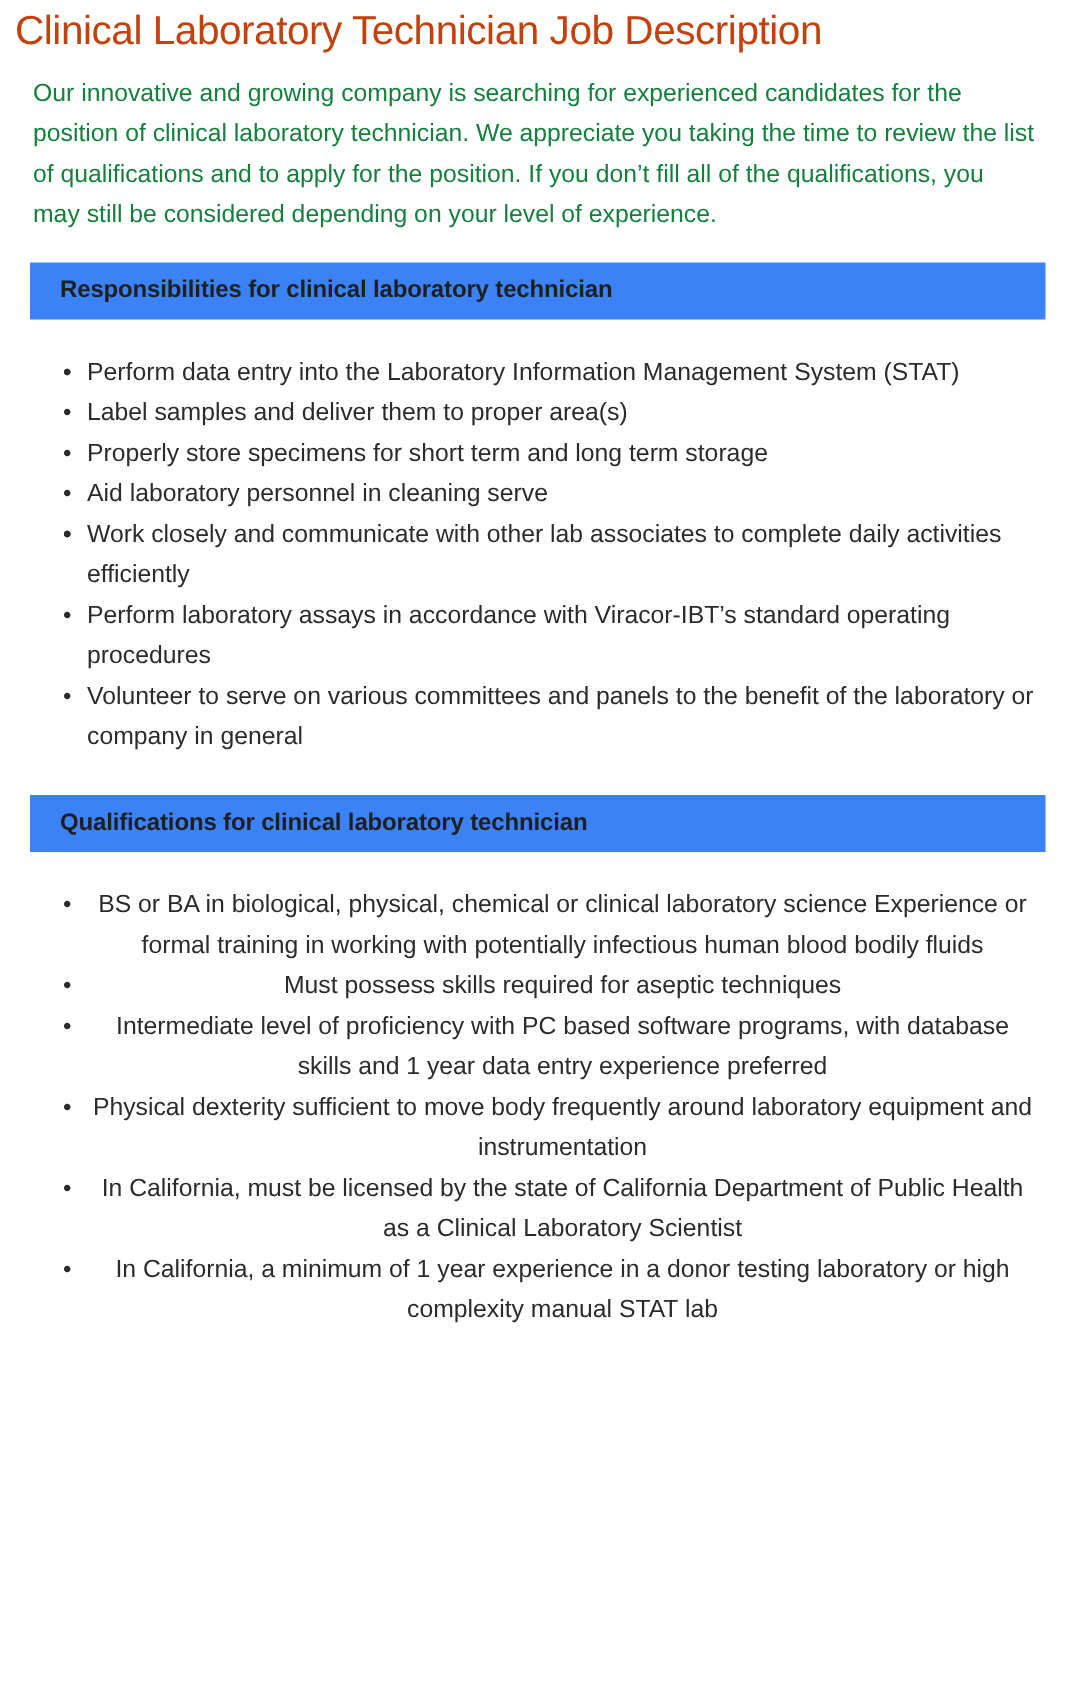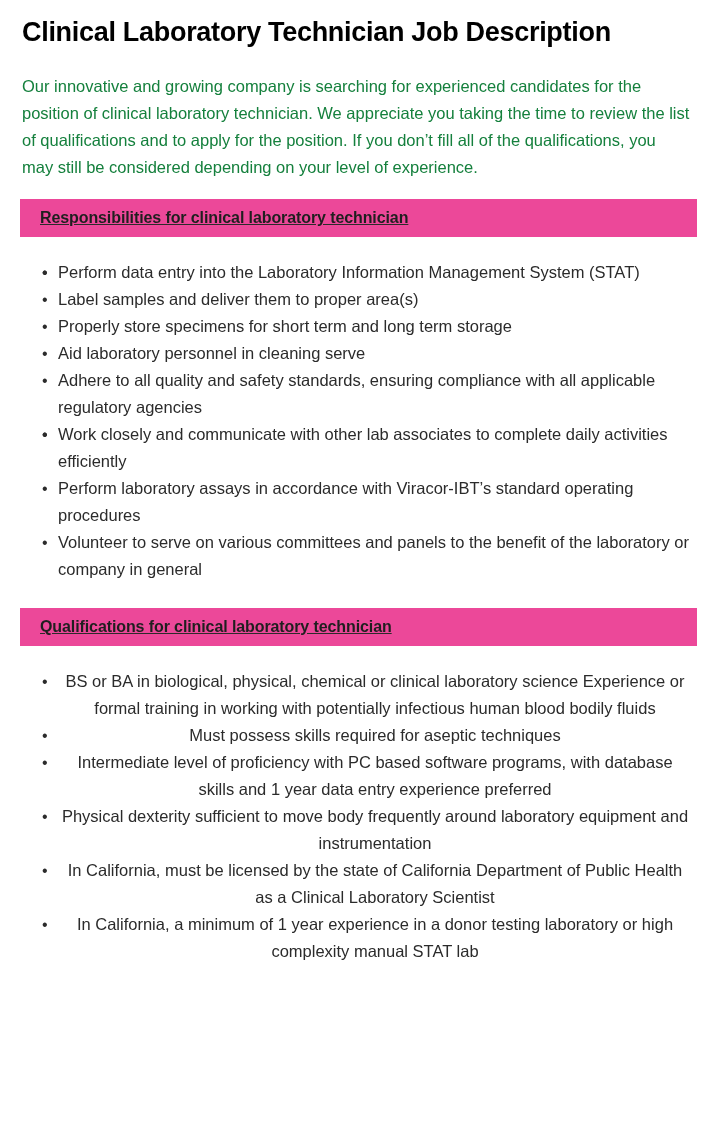--- a/index.html
+++ b/index.html
@@ -15,49 +15,48 @@
     -webkit-font-smoothing: antialiased;
   }
   .page {
     width: 720px;
     box-sizing: border-box;
     padding: 0;
     position: relative;
   }
   .doc-title {
     font-size: 27px;
-    font-weight: bold;
+    font-weight: normal;
     letter-spacing: -0.3px;
-    color: #000000;
-    margin: 12px;
+    color: #c2410c;
+    margin: 0;
     padding: 4px 10px 0 10px;
     line-height: 1.2;
     white-space: nowrap;
   }
   .intro {
     font-size: 16.5px;
     line-height: 27px;
     color: #15803d;
     margin: 0;
     padding: 13px 22px 0 22px;
     box-sizing: border-box;
     width: 712px;
   }
   .section {
     margin-top: 18px;
   }
   .section-header {
-    background: #ec4899;
+    background: #3b82f6;
     margin: 0 23px 0 20px;
     height: 38px;
     display: flex;
     align-items: center;
     padding: 0 20px;
     box-sizing: border-box;
-    text-decoration: underline;
   }
   .section-header-text {
     font-size: 16px;
     font-weight: bold;
     color: #1f1f1f;
     letter-spacing: -0.1px;
   }
   ul.bullet-list {
     list-style: none;
     margin: 0;
@@ -117,21 +116,20 @@
       <li>
         <span class="bullet-dot">•</span>
         <span>Properly store specimens for short term and long term storage</span>
       </li>
       <li>
         <span class="bullet-dot">•</span>
         <span>Aid laboratory personnel in cleaning serve</span>
       </li>
       <li>
         <span class="bullet-dot">•</span>
-        <span>Adhere to all quality and safety standards, ensuring compliance with all applicable regulatory agencies</span>
       </li>
       <li>
         <span class="bullet-dot">•</span>
       </li>
       <li>
         <span class="bullet-dot">•</span>
         <span>Work closely and communicate with other lab associates to complete daily activities efficiently</span>
       </li>
       <li>
         <span class="bullet-dot">•</span>

